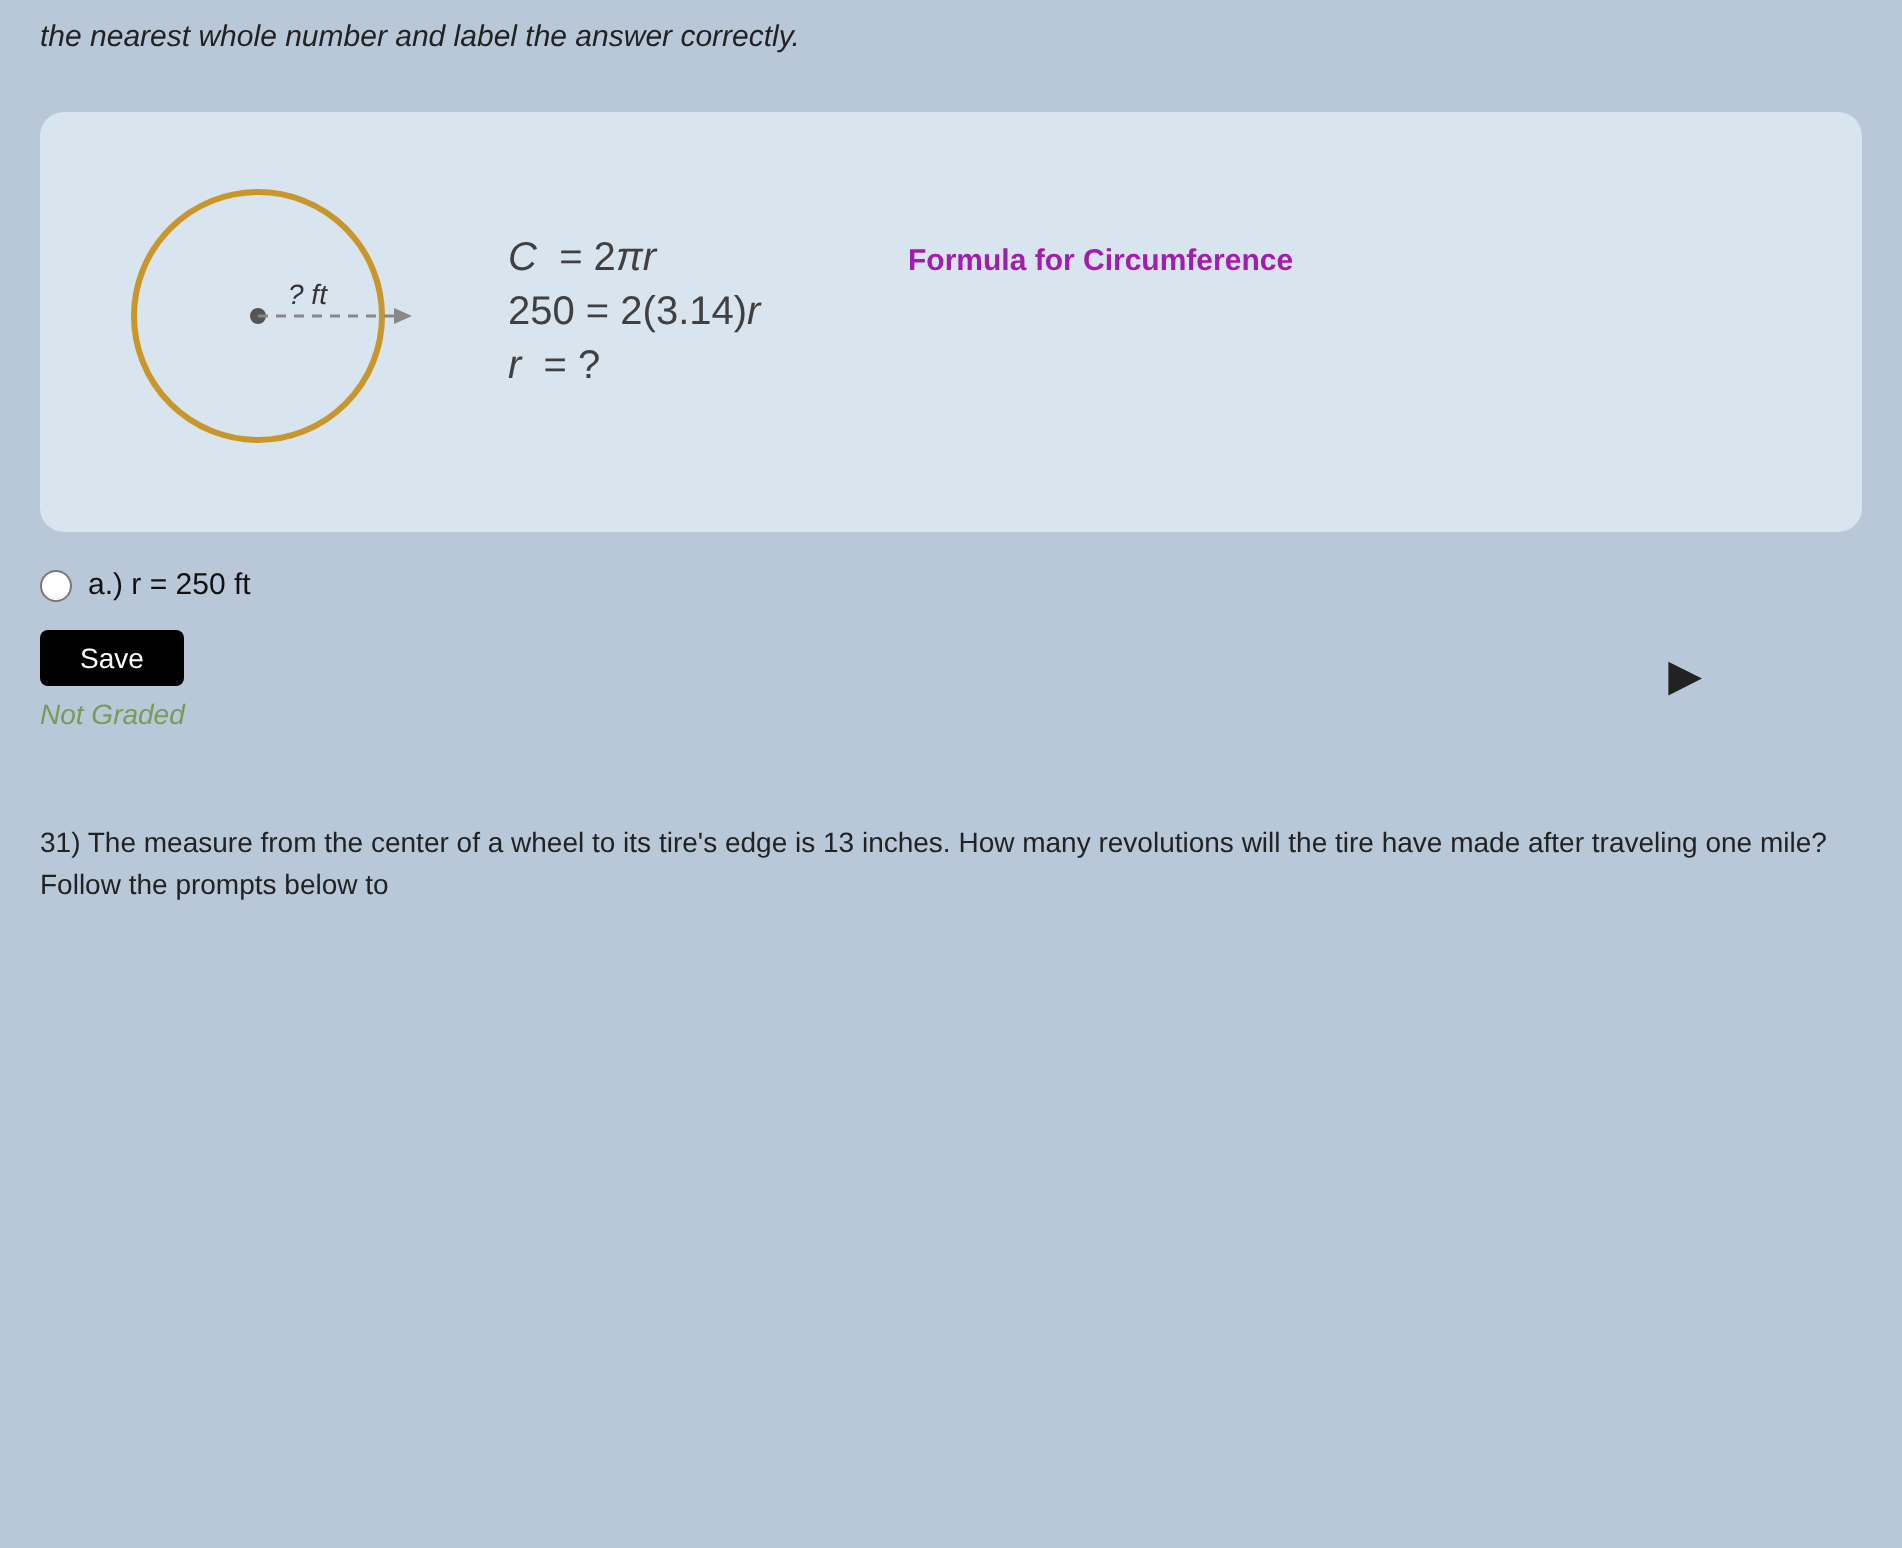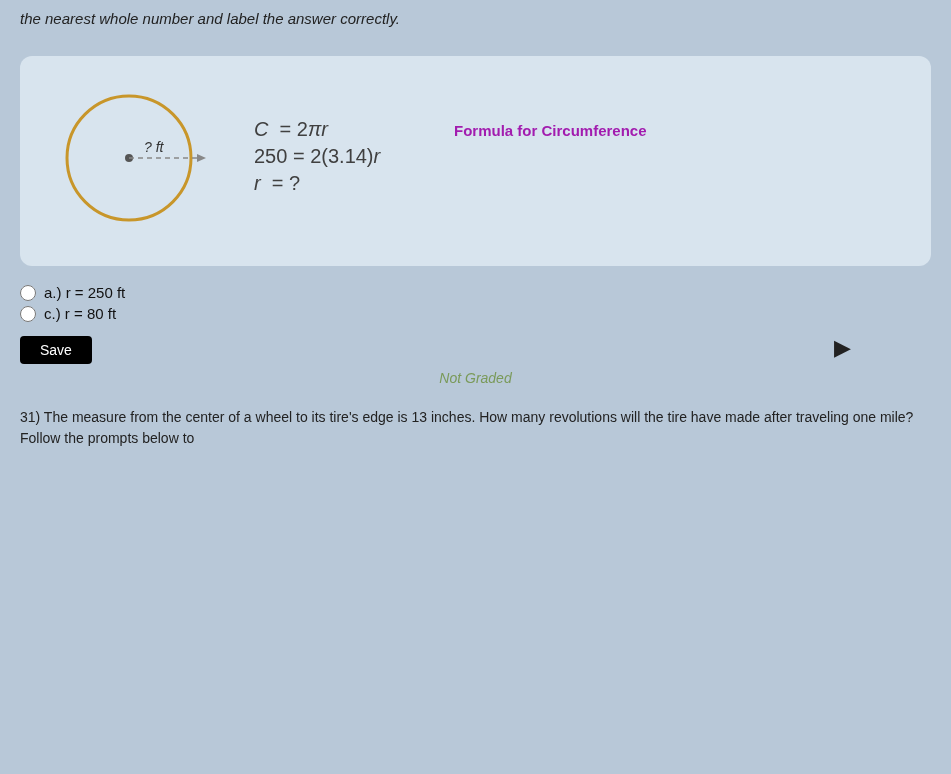--- a/index.html
+++ b/index.html
@@ -94,27 +94,26 @@
       font-size: 14px;
       cursor: pointer;
       margin-bottom: 6px;
       display: block;
     }
     .not-graded-text {
       font-size: 14px;
       color: #7a9a5a;
       font-style: italic;
       margin-bottom: 12px;
-      text-align: center;
     }
     .next-problem-text {
       font-size: 14px;
       color: #222;
       line-height: 1.5;
-      margin-top: 21px;
+      margin-top: 46px;
     }
     .cursor-arrow {
       position: absolute;
       right: 80px;
       top: 50%;
       font-size: 22px;
       color: #222;
       pointer-events: none;
     }
     .question-area {
@@ -173,24 +172,20 @@
 
   <div class="question-area">
     <div class="answers-section">
 
       <label class="answer-option">
         <input type="radio" name="answer" value="a" style="">
         <span>a.) r = 250 ft</span>
       </label>
 
 
-      <label class="answer-option">
-        <input type="radio" name="answer" value="c" style="">
-        <span>c.) r = 80 ft</span>
-      </label>
 
 
     </div>
 
     <div class="cursor-arrow">▶</div>
 
     <button class="save-button">Save</button>
 
     <div class="not-graded-text">Not Graded</div>
 

